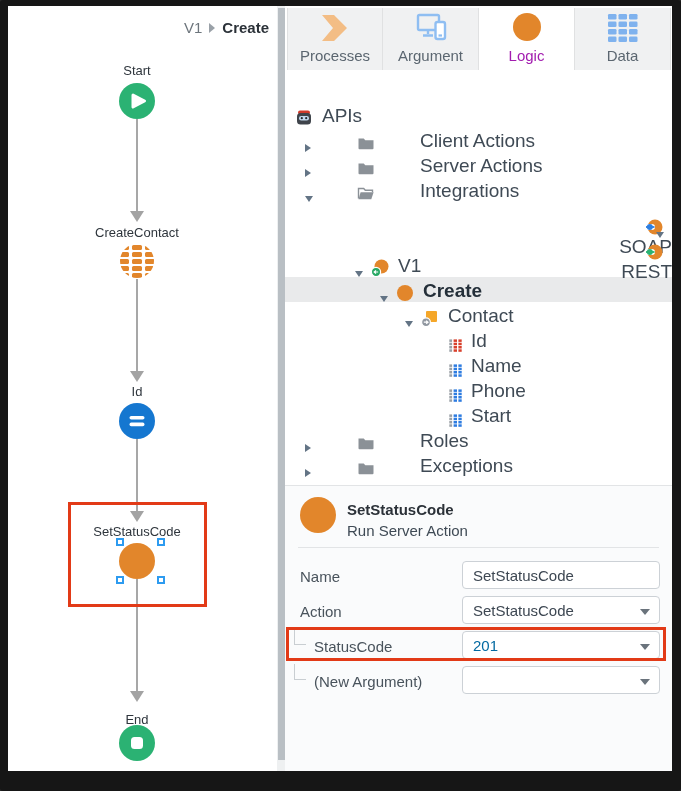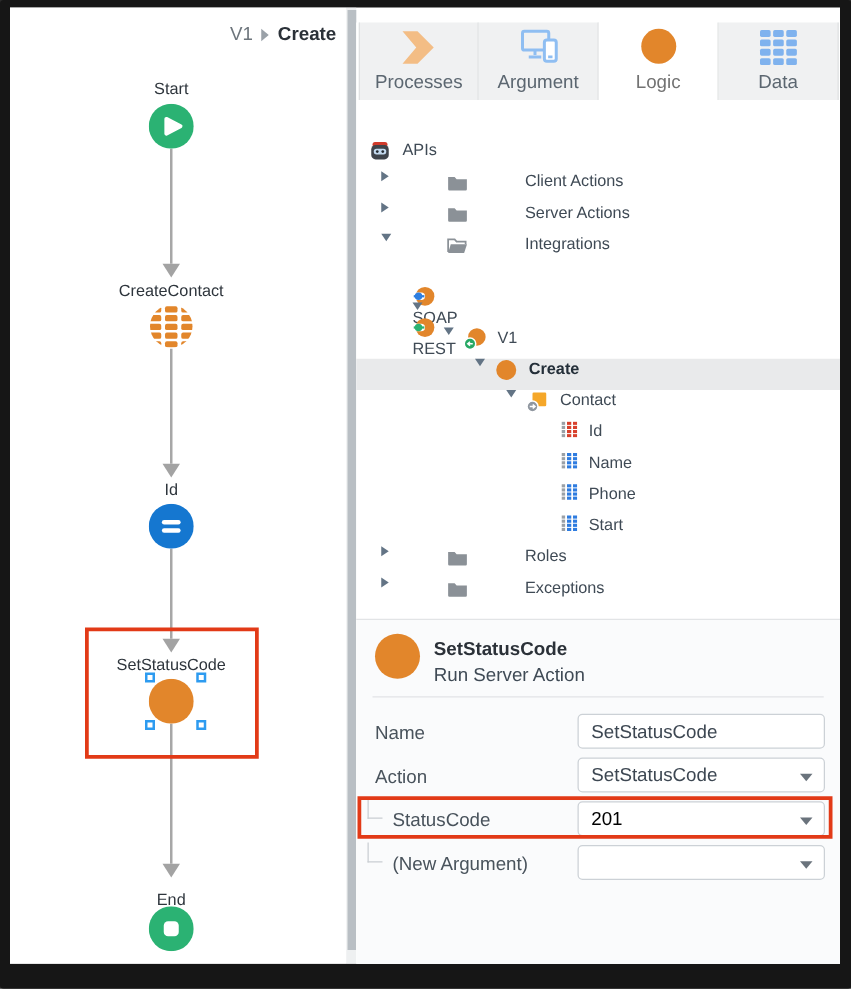--- a/index.html
+++ b/index.html
@@ -19,50 +19,50 @@
   .fnode { position:absolute; left:111px; width:36px; height:36px; }
 
   .hl-rect { position:absolute; border:3px solid #e23a17; pointer-events:none; z-index:30; }
   .handle { position:absolute; width:8px; height:8px; background:#fff; border:2px solid #2d9bf0; z-index:20; }
 
   
   .vscroll { position:absolute; left:269px; top:0; width:8px; height:765px; background:#eef0f1; }
   .vthumb { position:absolute; left:0.5px; top:2px; width:7px; height:752px; background:#b9bfc4; }
 
   
-  .panel { position:absolute; left:277px; top:12px; width:387px; height:765px; background:#fff; }
+  .panel { position:absolute; left:277px; top:2px; width:387px; height:765px; background:#fff; }
 
   .tabs { position:absolute; left:2px; top:0; display:flex; }
   .tab { width:96px; height:62px; background:#f0f1f2; border-right:1px solid #e0e1e2; display:flex; flex-direction:column; align-items:center; justify-content:flex-end; padding-bottom:6px; gap:3px; cursor:pointer; }
   .tab:first-child { border-left:1px solid #e0e1e2; }
   .tab.active { background:#ffffff; }
   .tab-label { font-size:15px; color:#5b6670; }
-  .tab.active .tab-label { color:#737373; }
+  .tab.active .tab-label { color:#a21caf; }
 
   .tree { position:absolute; left:0; top:94px; width:100%; }
-  .trow { display:flex; align-items:flex-start; height:25px; font-size:13px; color:#3f4a55; cursor:pointer; }
+  .trow { display:flex; align-items:flex-end; height:25px; font-size:19px; color:#3f4a55; cursor:pointer; }
   .trow.selected { background:#e9eaeb; font-weight:700; color:#242f39; }
   .lvl0 { padding-left:10px; } .lvl1 { padding-left:20px;gap:36px; } .lvl2 { padding-left:45px;flex-direction:column; }
   .lvl3 { padding-left:70px; } .lvl4 { padding-left:95px; } .lvl5 { padding-left:120px; } .lvl6 { padding-left:164px; }
   .exp { width:16px; flex:0 0 16px; display:flex; align-items:center; }
   .exp.c::before { content:''; border-left:6px solid #637485; border-top:4px solid transparent; border-bottom:4px solid transparent; }
   .exp.o::before { content:''; border-top:6px solid #637485; border-left:4px solid transparent; border-right:4px solid transparent; }
   .ticon { flex:0 0 auto; margin-right:9px; display:flex; }
 
   .props-divider { position:absolute; left:0; width:100%; height:1px; background:#e2e4e6; }
   .props-bg { position:absolute; left:0; top:478px; width:100%; height:287px; background:#fafbfc; }
   .phead-icon { position:absolute; left:15px; top:489px; width:36px; height:36px; border-radius:50%; background:#e2862b; }
   .phead-title { position:absolute; left:62px; top:493px; font-size:15px; font-weight:700; color:#2b3138; }
   .phead-sub { position:absolute; left:62px; top:514px; font-size:15px; color:#3f4a55; }
 
   .prow-label { position:absolute; font-size:15px; color:#49535c; }
   .pinput, .pcombo { position:absolute; left:177px; width:198px; height:28px; background:#fff; border:1px solid #ccd1d6; border-radius:4px; font-family:"Liberation Sans", sans-serif; font-size:15px; color:#3d4752; padding:0 10px; }
   .pcombo { display:flex; align-items:center; cursor:pointer; }
   .pcombo .chev { position:absolute; right:9px; top:12px; width:0; height:0; border-left:5px solid transparent; border-right:5px solid transparent; border-top:6px solid #6a737c; }
-  .pcombo .val.modified { color:#000000; }
+  .pcombo .val.modified { color:#0369a1; }
   .lconn { position:absolute; left:9px; width:12px; border-left:1px solid #c9ced2; border-bottom:1px solid #c9ced2; height:16px; }
 </style>
 </head>
 <body>
 
 <div class="frame">
 <div class="screen">
 
   <div class="canvas">
 

